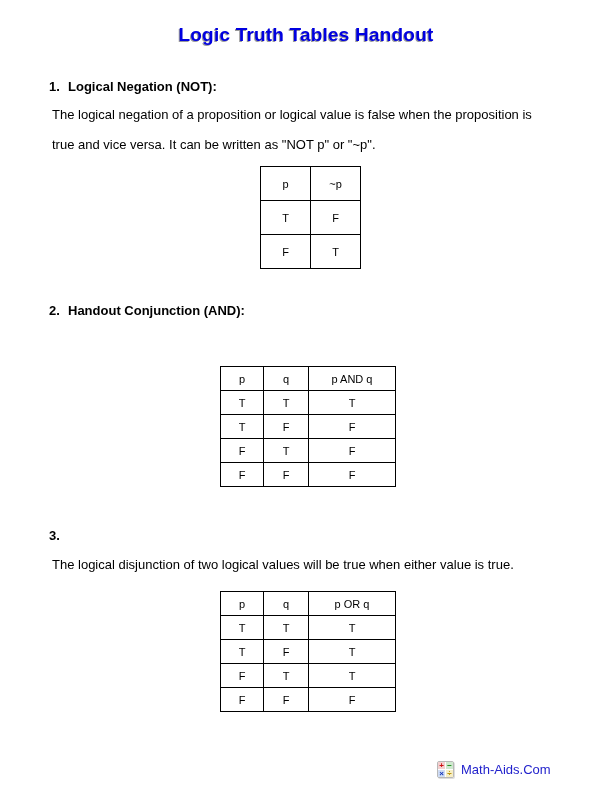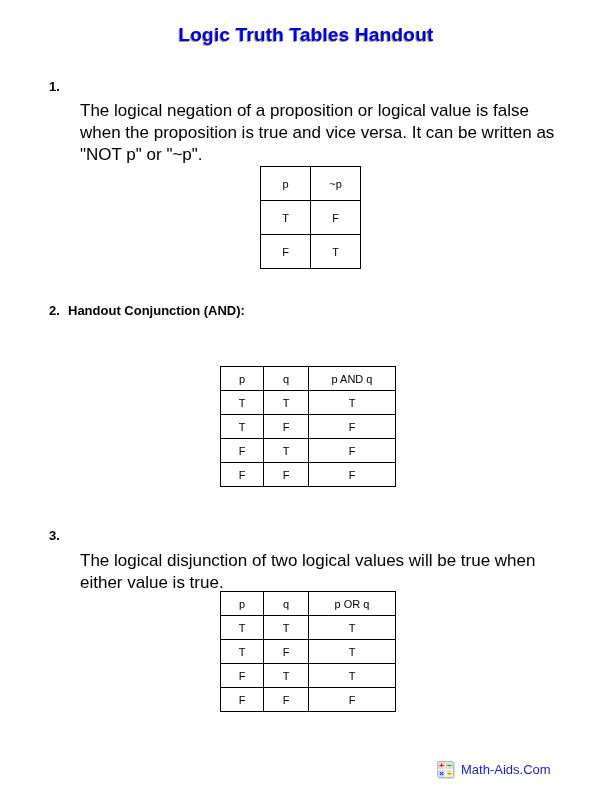--- a/index.html
+++ b/index.html
@@ -30,24 +30,24 @@
     position: absolute;
     left: 49px;
     display: flex;
     font-size: 13px;
     font-weight: bold;
     line-height: 15px;
   }
   .section-heading .num { width: 19px; }
   .section-body {
     position: absolute;
-    left: 80px;
+    left: 52px;
     width: 492px;
-    font-size: 17px;
-    line-height: 22px;
+    font-size: 13px;
+    line-height: 30px;
     color: #000;
   }
   #heading-1 { top: 79px; }
   #body-1    { top: 100px; }
   #heading-2 { top: 303px; }
   #body-2    { top: 325px; }
   #heading-3 { top: 528px; }
   #body-3    { top: 550px; }
 
   table.truth {
@@ -113,20 +113,21 @@
 </style>
 </head>
 <body>
 
 <div class="page">
 
   <div class="doc-title">Logic Truth Tables Handout</div>
 
   <div class="section-heading" id="heading-1">
     <span class="num">1.</span>
+    <span>Logical Negation (NOT):</span>
   </div>
   <div class="section-body" id="body-1">The logical negation of a proposition or logical value is false when the proposition is true and vice versa. It can be written as "NOT p" or "~p".</div>
 
   <table class="truth" id="table-1">
     <tbody>
       <tr>
         <td>p</td>
         <td>~p</td>
       </tr>
       <tr>

